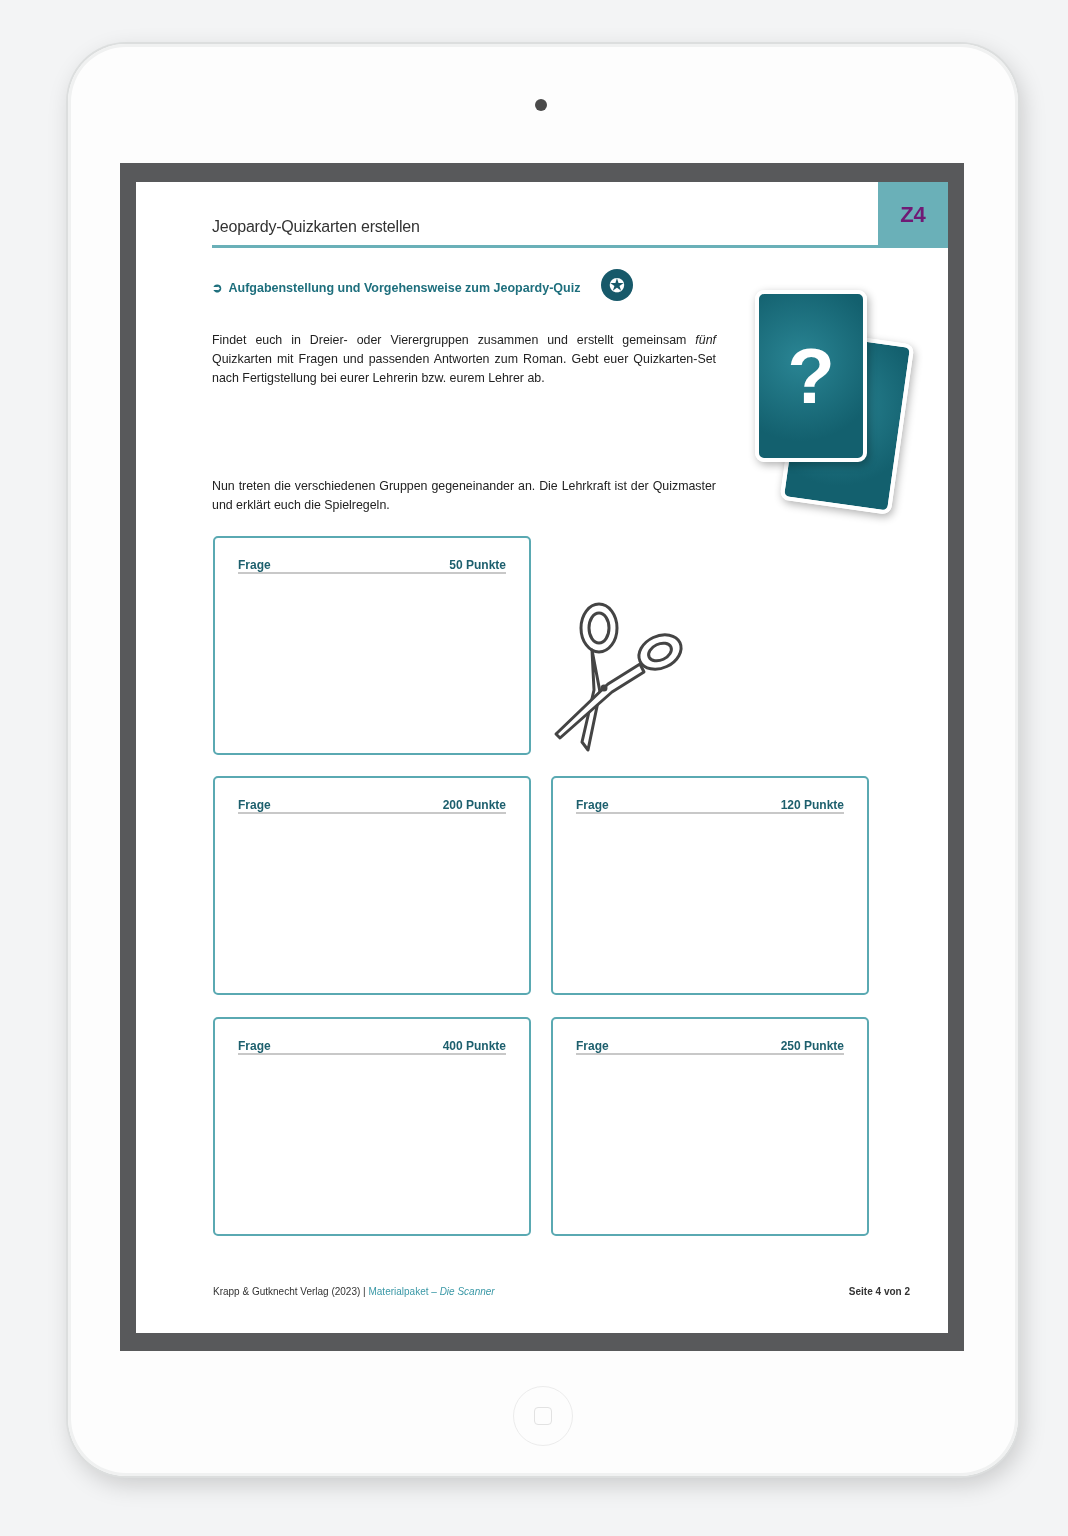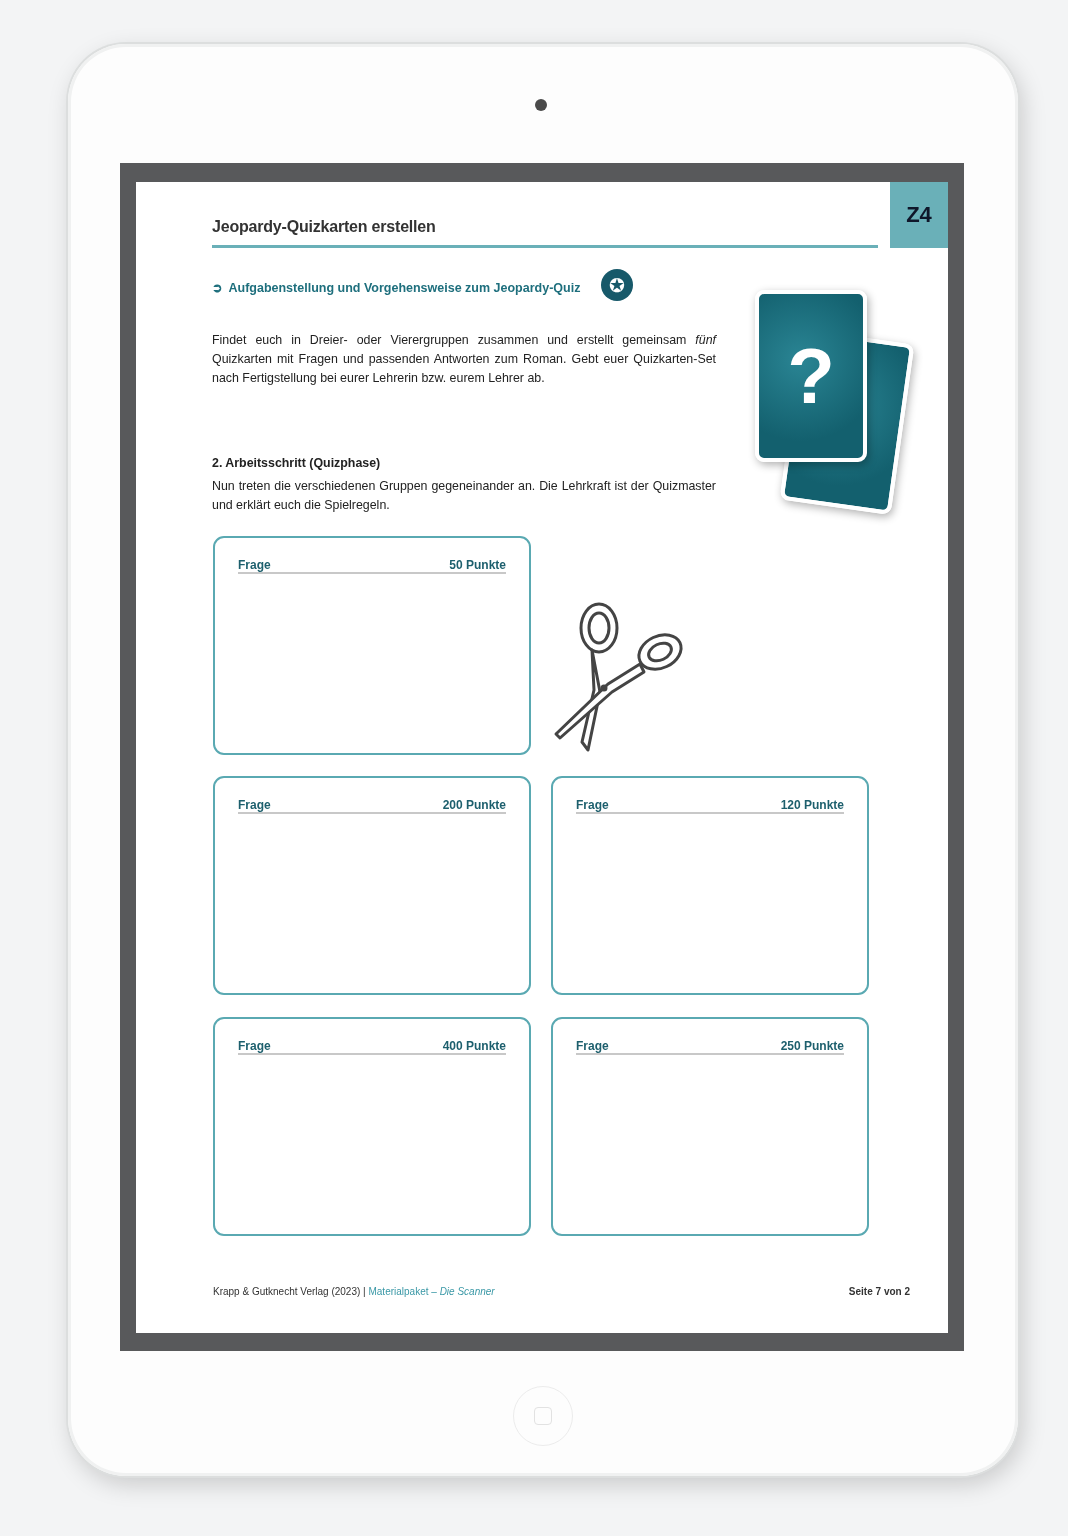--- a/index.html
+++ b/index.html
@@ -4,33 +4,33 @@
 <style>
   html,body{margin:0;padding:0;}
   body{width:1068px;height:1536px;background:#f3f4f5;position:relative;overflow:hidden;font-family:"Liberation Sans",sans-serif;}
   .tablet{position:absolute;left:68px;top:44px;width:950px;height:1432px;background:#fdfdfd;border-radius:58px;
     box-shadow:0 0 0 2px #dcdede, 4px 8px 24px rgba(0,0,0,0.18), inset 0 0 0 3px #f0f1f1;}
   .camera{position:absolute;left:535px;top:99px;width:12px;height:12px;border-radius:50%;background:#4a4a4a;}
   .bezel{position:absolute;left:120px;top:163px;width:844px;height:1188px;background:#58595b;}
   .screen{position:absolute;left:136px;top:182px;width:812px;height:1151px;background:#ffffff;overflow:hidden;}
   .home{position:absolute;left:513px;top:1386px;width:60px;height:60px;border-radius:50%;border:1.5px solid #ececec;box-sizing:border-box;}
   .home-sq{position:absolute;left:20px;top:20px;width:18px;height:18px;border:1.5px solid #e2e2e2;border-radius:4px;box-sizing:border-box;}
-  .badge{position:absolute;right:0;top:0;width:58px;height:66px;background:#6ab0b8;color:#0f172a;font-weight:bold;font-size:22px;display:flex;align-items:center;justify-content:center;}
-  .title{position:absolute;left:76px;top:36px;font-size:16px;font-weight:bold;color:#333;letter-spacing:-0.2px;}
+  .badge{position:absolute;right:0;top:0;width:70px;height:66px;background:#6ab0b8;color:#701a75;font-weight:bold;font-size:22px;display:flex;align-items:center;justify-content:center;}
+  .title{position:absolute;left:76px;top:36px;font-size:16px;font-weight:normal;color:#333;letter-spacing:-0.2px;}
   .title-rule{position:absolute;left:76px;top:63px;width:666px;height:3px;background:#6ab0b8;}
   .section{position:absolute;left:76px;top:98px;font-size:12.5px;font-weight:bold;color:#1e6f7d;display:flex;align-items:center;gap:6px;}
   .award{position:absolute;left:465px;top:87px;width:32px;height:32px;border-radius:50%;background:#17596a;display:flex;align-items:center;justify-content:center;color:#fff;font-size:19px;}
   .text{position:absolute;left:76px;width:504px;font-size:12.4px;line-height:19px;color:#222;}
   .text b{font-weight:bold;}
   .just{text-align:justify;}
   .quizcards{position:absolute;left:615px;top:104px;width:170px;height:222px;}
   .qc{position:absolute;width:104px;height:164px;border-radius:9px;background:radial-gradient(circle at 40% 40%,#2a8594 0%,#13606e 70%);border:4px solid #fff;box-shadow:2px 3px 8px rgba(0,0,0,0.3);}
   .qc.back{left:40px;top:50px;transform:rotate(8deg);}
   .qc.front{left:4px;top:4px;display:flex;align-items:center;justify-content:center;color:#fff;font-size:78px;font-weight:bold;}
-  .card{position:absolute;width:318px;height:219px;border:2px solid #5aa9b2;border-radius:11px;box-sizing:border-box;background:#fff;}
+  .card{position:absolute;width:318px;height:219px;border:2px solid #5aa9b2;border-radius:5px;box-sizing:border-box;background:#fff;}
   .card-head{position:absolute;left:23px;right:23px;top:16px;height:18px;border-bottom:2px solid #c8c8c8;display:flex;justify-content:space-between;align-items:flex-end;font-size:12px;font-weight:bold;color:#1d5f6d;}
   .scissors{position:absolute;left:416px;top:410px;width:140px;height:160px;}
   .footer{position:absolute;left:77px;top:1104px;width:697px;font-size:10px;display:flex;justify-content:space-between;color:#333;text-align:right;}
   .footer .accent{color:#3a98a6;}
   .footer i{font-style:italic;}
 </style>
 </head>
 <body>
 
 <div class="tablet"></div>
@@ -43,21 +43,20 @@
   <div class="title-rule"></div>
 
   <div class="section">
     <span>➲</span>
     <span>Aufgabenstellung und Vorgehensweise zum Jeopardy-Quiz</span>
   </div>
   <div class="award">✪</div>
 
   <div class="text just" style="top:149px;"><span>Findet euch in Dreier- oder Vierergruppen zusammen und erstellt gemeinsam </span><i>fünf</i><span> Quizkarten mit Fragen und passenden Antworten zum Roman. Gebt euer Quizkarten-Set nach Fertigstellung bei eurer Lehrerin bzw. eurem Lehrer ab.</span></div>
 
-  <div class="text" style="top:272px;font-weight:bold;">2. Arbeitsschritt (Quizphase)</div>
   <div class="text just" style="top:295px;">Nun treten die verschiedenen Gruppen gegeneinander an. Die Lehrkraft ist der Quizmaster und erklärt euch die Spielregeln.</div>
 
   <div class="quizcards">
     <div class="qc back"></div>
     <div class="qc front">?</div>
   </div>
 
   <div class="card" style="left:77px;top:354px;">
     <div class="card-head">
         <span>Frage</span>
@@ -95,19 +94,19 @@
   </div>
   <div class="card" style="left:415px;top:835px;">
     <div class="card-head">
         <span>Frage</span>
         <span>250 Punkte</span>
       </div>
   </div>
 
   <div class="footer">
     <span><span>Krapp &amp; Gutknecht Verlag (2023) | </span><span class="accent">Materialpaket – </span><i class="accent">Die Scanner</i></span>
-    <span style="font-weight:bold;">Seite 7 von 2</span>
+    <span style="font-weight:bold;">Seite 4 von 2</span>
   </div>
 </div>
 
 <div class="home">
     <div class="home-sq"></div>
   </div>
 
 </body></html>

